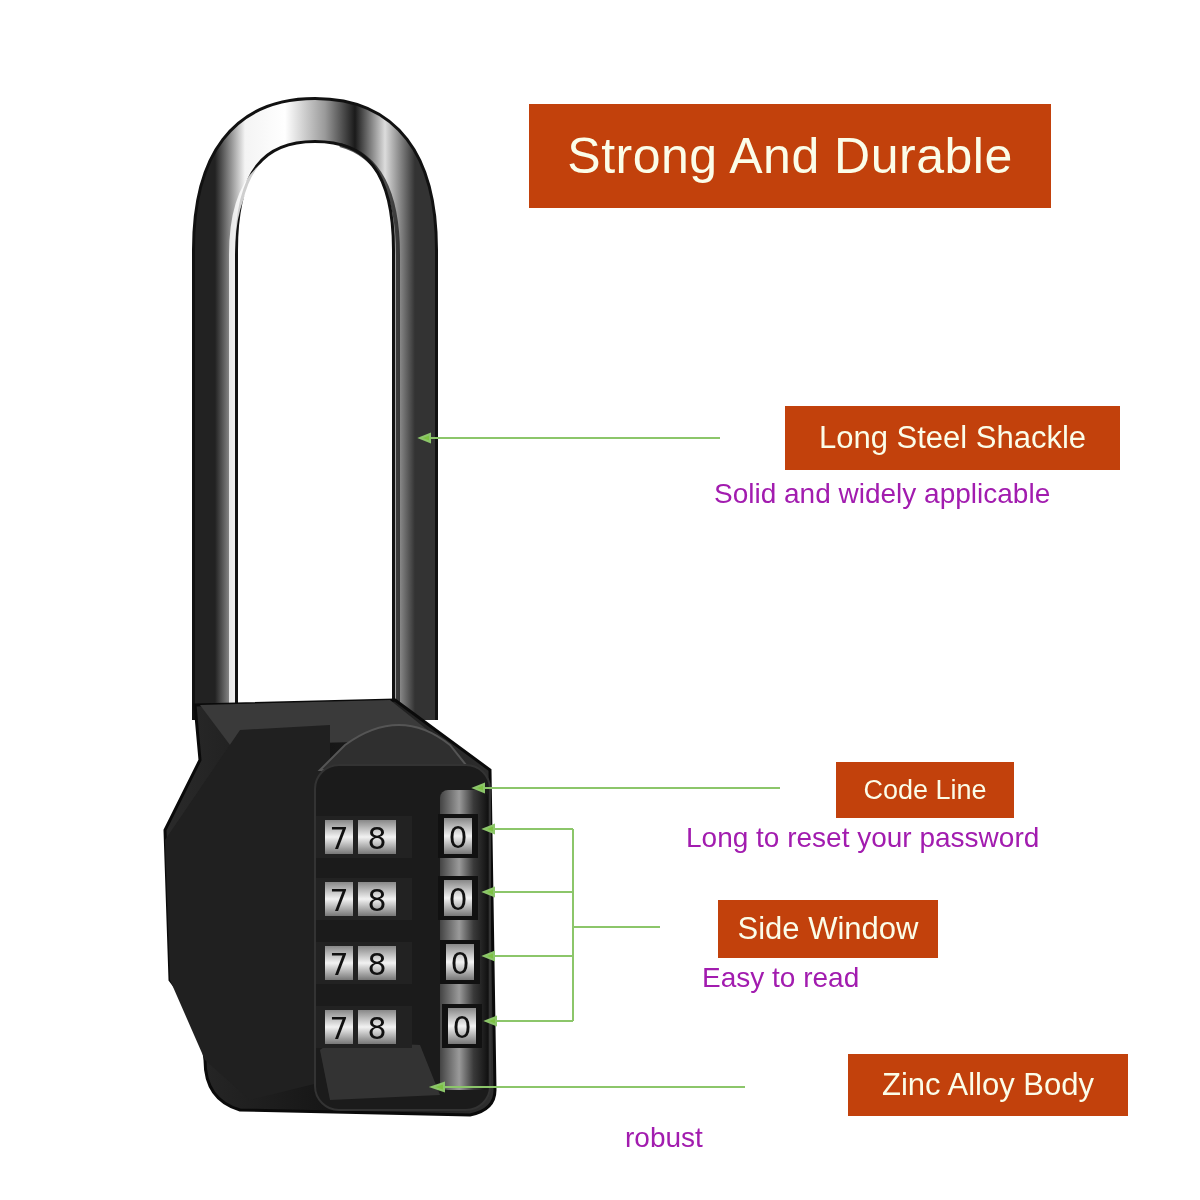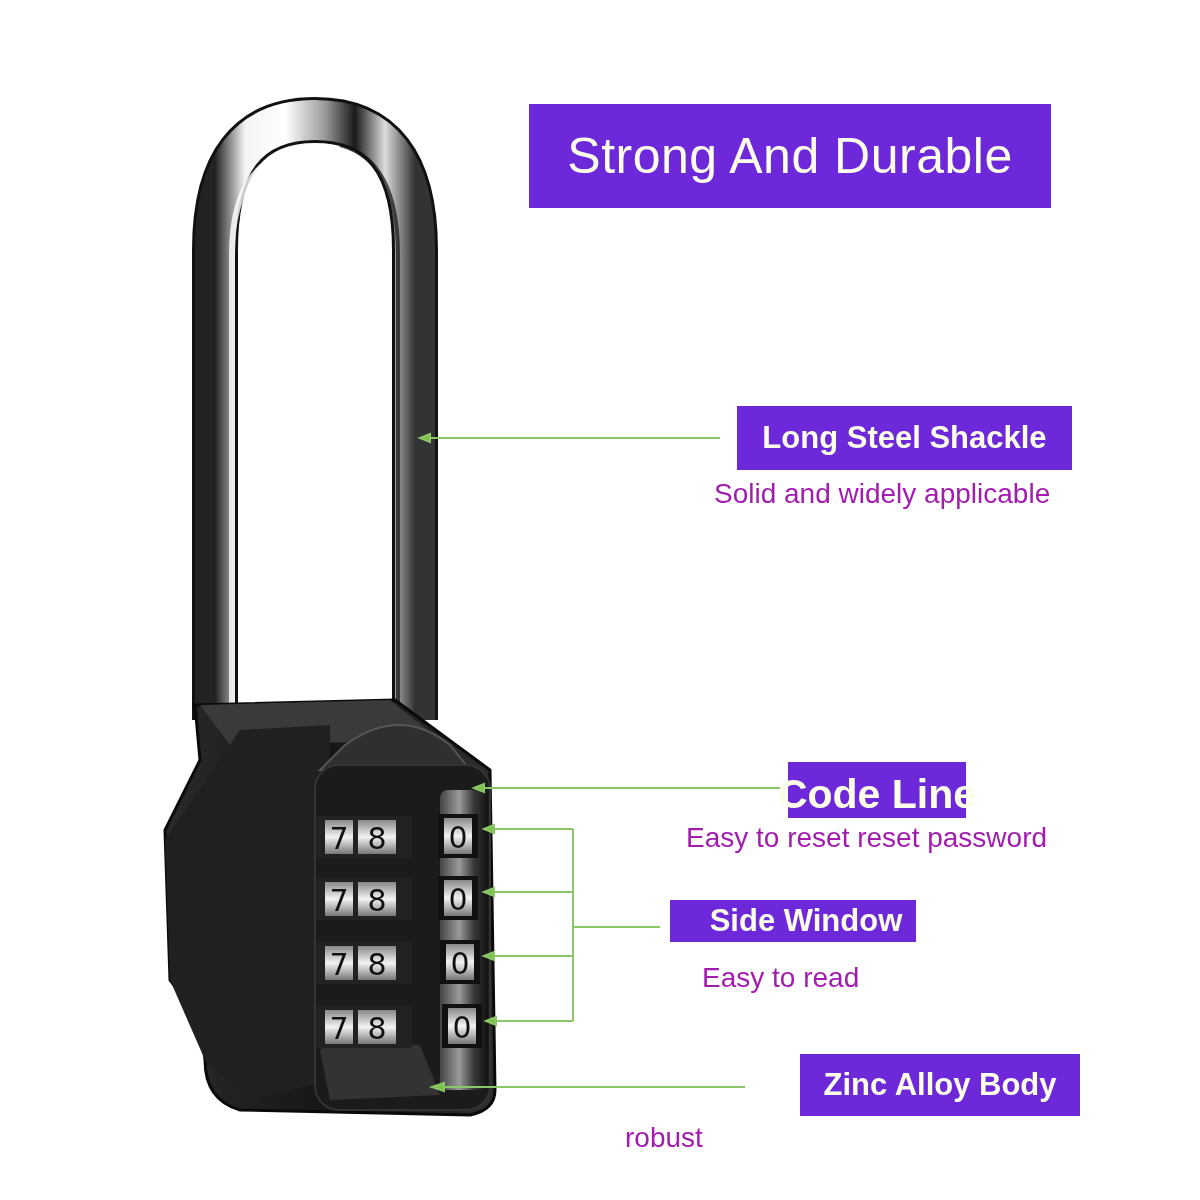--- a/index.html
+++ b/index.html
@@ -1,19 +1,19 @@
 <!DOCTYPE html>
 <html><head>
 <meta charset="utf-8">
 <style>
   html, body { margin:0; padding:0; background:#ffffff; }
   body { width:1200px; height:1200px; position:relative; overflow:hidden; font-family:"Liberation Sans", sans-serif; }
-  .badge { position:absolute; background:#6d28d9; color:#fbfde9; display:flex; align-items:center; justify-content:center; white-space:nowrap; }
+  .badge { position:absolute; background:#c2410c; color:#fbfde9; display:flex; align-items:center; justify-content:center; white-space:nowrap; }
   .badge.title { font-weight:normal; letter-spacing:0.5px; }
-  .badge.feature { font-weight:bold; }
+  .badge.feature { font-weight:normal;margin-left:48px; }
   .caption { position:absolute; color:#a21caf; white-space:nowrap; font-size:28px; }
   .lock-svg { position:absolute; left:0; top:0; }
   .dial-digit { font-family:"DejaVu Sans", sans-serif; font-size:30px; fill:#111; text-anchor:middle; }
 </style>
 </head>
 <body>
 
 <svg class="lock-svg" width="1200" height="1200" viewBox="0 0 1200 1200">
   <defs>
     <linearGradient id="chrome" x1="0" x2="1" y1="0" y2="0">
@@ -139,26 +139,26 @@
 
 <div class="badge title" style="left:529px; top:104px; width:522px; height:104px; font-size:50px;">
   <span>Strong And Durable</span>
 </div>
 
 <div class="badge feature" style="left:737px; top:406px; width:335px; height:64px; font-size:31px;">
   <span>Long Steel Shackle</span>
 </div>
 <div class="caption" style="left:714px; top:478px;">Solid and widely applicable</div>
 
-<div class="badge feature" style="left:788px; top:762px; width:178px; height:56px; font-size:41px;align-items:flex-end;">
+<div class="badge feature" style="left:788px; top:762px; width:178px; height:56px; font-size:27px;">
   <span>Code Line</span>
 </div>
-<div class="caption" style="left:686px; top:822px;">Easy to reset reset password</div>
+<div class="caption" style="left:686px; top:822px;">Long to reset your password</div>
 
-<div class="badge feature" style="left:670px; top:900px; width:220px; height:42px; font-size:31px;padding-left:26px;">
+<div class="badge feature" style="left:670px; top:900px; width:220px; height:58px; font-size:31px;">
   <span>Side Window</span>
 </div>
 <div class="caption" style="left:702px; top:962px;">Easy to read</div>
 
 <div class="badge feature" style="left:800px; top:1054px; width:280px; height:62px; font-size:31px;">
   <span>Zinc Alloy Body</span>
 </div>
 <div class="caption" style="left:625px; top:1122px;text-align:center;">robust</div>
 
 </body></html>

